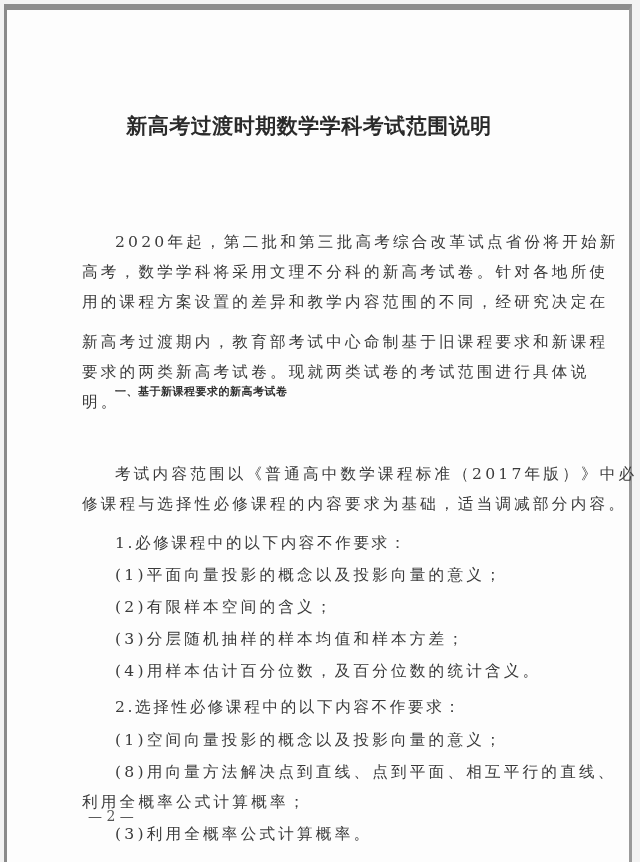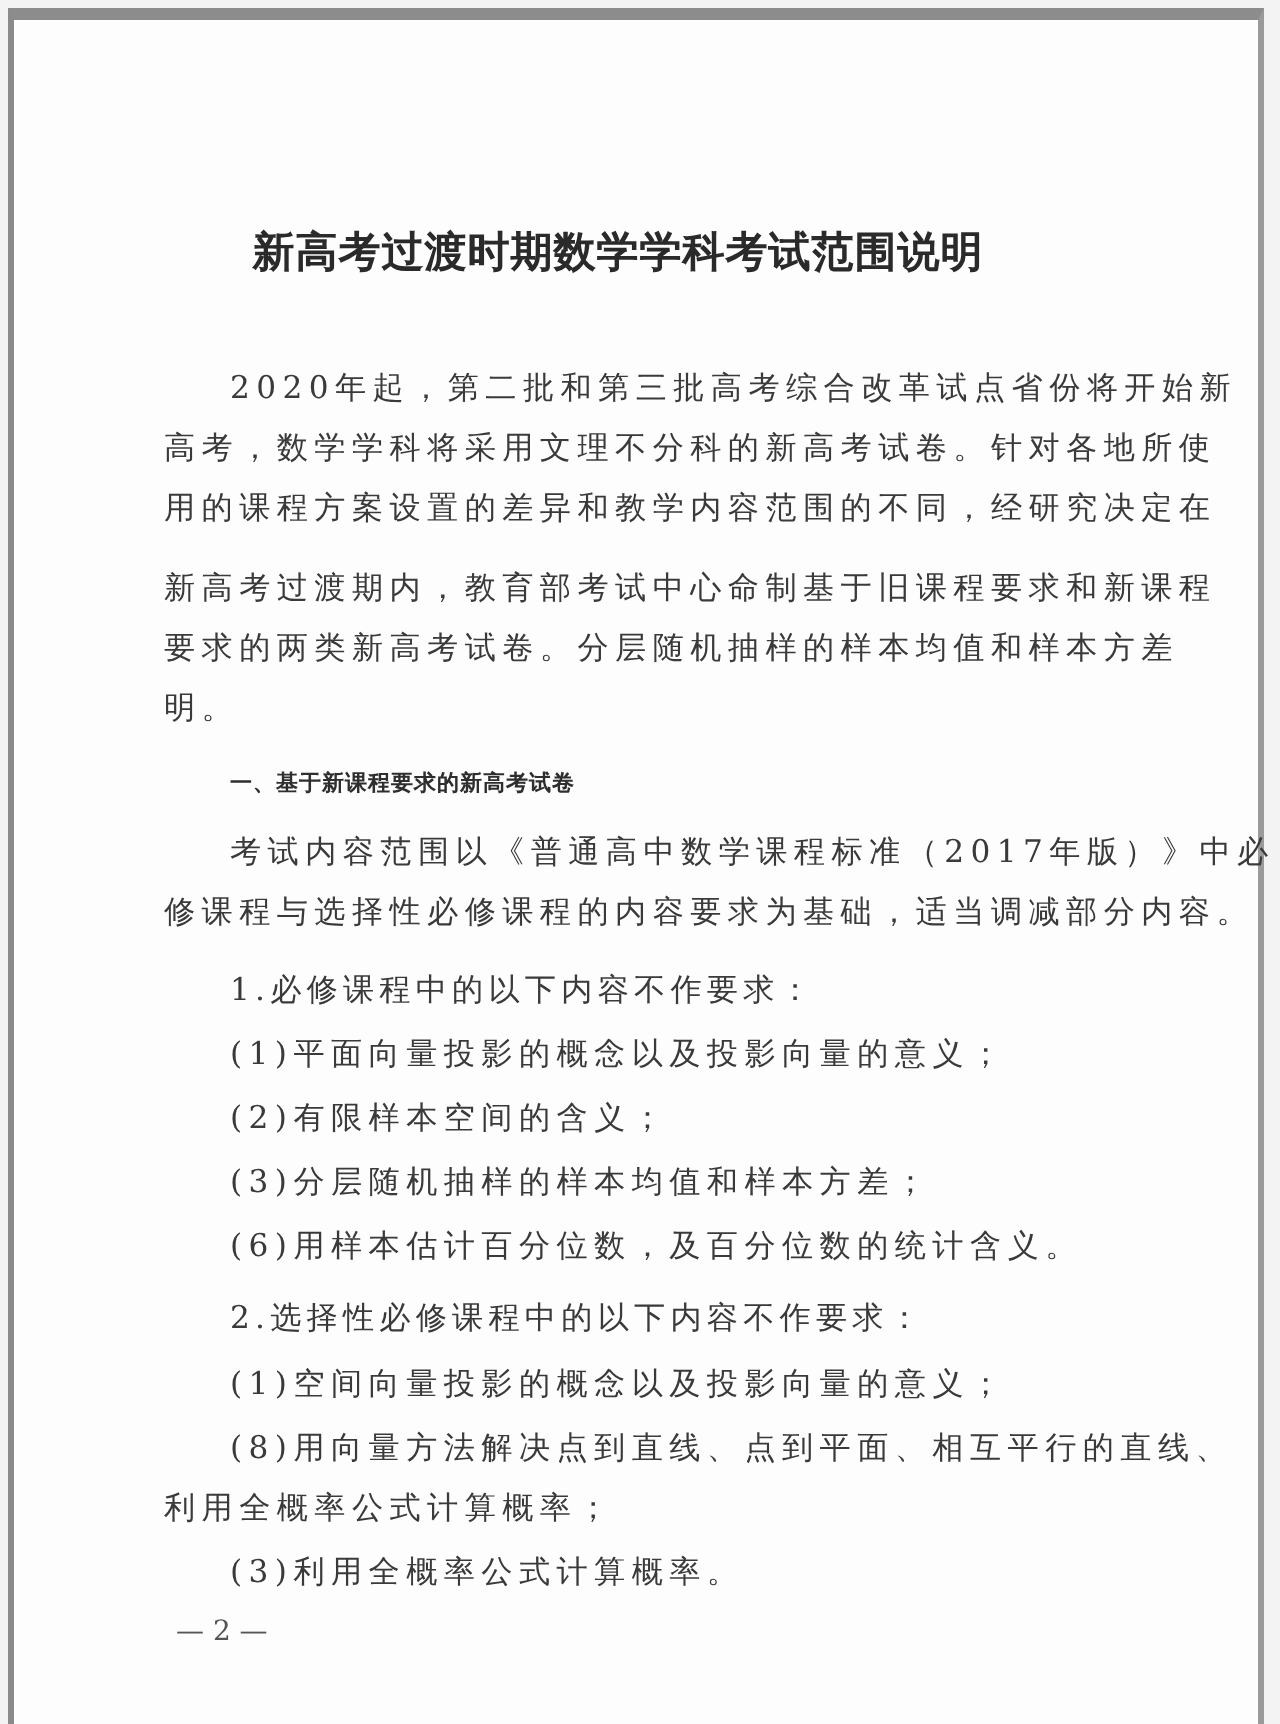--- a/index.html
+++ b/index.html
@@ -3,48 +3,48 @@
   <meta charset="utf-8">
   <style>
     html, body { margin:0; padding:0; }
     body { width:640px; height:862px; background:#f3f3f3; position:relative; overflow:hidden;
            font-family:"DejaVu Serif", serif; color:#333; }
     .frame { position:absolute; left:4px; top:4px; width:628px; height:858px;
              border-left:3px solid #8a8a8a; border-right:3px solid #9a9a9a; border-top:6px solid #8c8c8c;
              background:#fdfdfd; box-sizing:border-box; }
     .title { position:absolute; top:112px; left:0; width:618px; text-align:center;
              font-family:"DejaVu Sans", sans-serif; font-weight:bold; font-size:21px; color:#2a2a2a; letter-spacing:0.5px; }
-    .line { position:absolute; font-size:15.6px; color:#3a3a3a; white-space:nowrap; letter-spacing:3.2px; }
+    .line { position:absolute; font-size:15.6px; color:#3a3a3a; white-space:nowrap; letter-spacing:3.2px;margin-top:48px; }
     .heading { position:absolute; font-family:"DejaVu Sans", sans-serif; font-weight:bold; font-size:11px; color:#2e2e2e; white-space:nowrap; letter-spacing:0.5px; }
     .pagenum { position:absolute; left:88px; top:808px; font-size:14px; color:#555; }
   </style>
 </head>
 <body>
 
 <div class="frame"></div>
 
 <div class="title">新高考过渡时期数学学科考试范围说明</div>
 
 <div class="line" style="left:115px;top:184px;">2020年起，第二批和第三批高考综合改革试点省份将开始新</div>
 <div class="line" style="left:82px;top:214px;text-align:right;">高考，数学学科将采用文理不分科的新高考试卷。针对各地所使</div>
 <div class="line" style="left:82px;top:244px;font-family:Liberation Serif, serif;">用的课程方案设置的差异和教学内容范围的不同，经研究决定在</div>
 <div class="line" style="left:82px;top:284px;">新高考过渡期内，教育部考试中心命制基于旧课程要求和新课程</div>
-<div class="line" style="left:82px;top:314px;">要求的两类新高考试卷。分层随机抽样的样本均值和样本方差</div>
+<div class="line" style="left:82px;top:314px;">要求的两类新高考试卷。现就两类试卷的考试范围进行具体说</div>
 <div class="line" style="left:82px;top:344px;">明。</div>
 
 <div class="heading" style="left:115px;top:384px;">一、基于新课程要求的新高考试卷</div>
 
 <div class="line" style="left:115px;top:416px;">考试内容范围以《普通高中数学课程标准（2017年版）》中必</div>
 <div class="line" style="left:82px;top:446px;">修课程与选择性必修课程的内容要求为基础，适当调减部分内容。</div>
 
 <div class="line" style="left:115px;top:485px;letter-spacing:2.6px;">1.必修课程中的以下内容不作要求：</div>
 <div class="line" style="left:115px;top:517px;">(1)平面向量投影的概念以及投影向量的意义；</div>
 <div class="line" style="left:115px;top:549px;">(2)有限样本空间的含义；</div>
 <div class="line" style="left:115px;top:581px;">(3)分层随机抽样的样本均值和样本方差；</div>
-<div class="line" style="left:115px;top:613px;">(6)用样本估计百分位数，及百分位数的统计含义。</div>
+<div class="line" style="left:115px;top:613px;">(4)用样本估计百分位数，及百分位数的统计含义。</div>
 
 <div class="line" style="left:115px;top:649px;letter-spacing:2.6px;">2.选择性必修课程中的以下内容不作要求：</div>
 <div class="line" style="left:115px;top:682px;">(1)空间向量投影的概念以及投影向量的意义；</div>
 <div class="line" style="left:115px;top:714px;">(8)用向量方法解决点到直线、点到平面、相互平行的直线、</div>
 <div class="line" style="left:82px;top:744px;">利用全概率公式计算概率；</div>
 <div class="line" style="left:115px;top:776px;">(3)利用全概率公式计算概率。</div>
 
 <div class="pagenum">— 2 —</div>
 
 </body></html>

